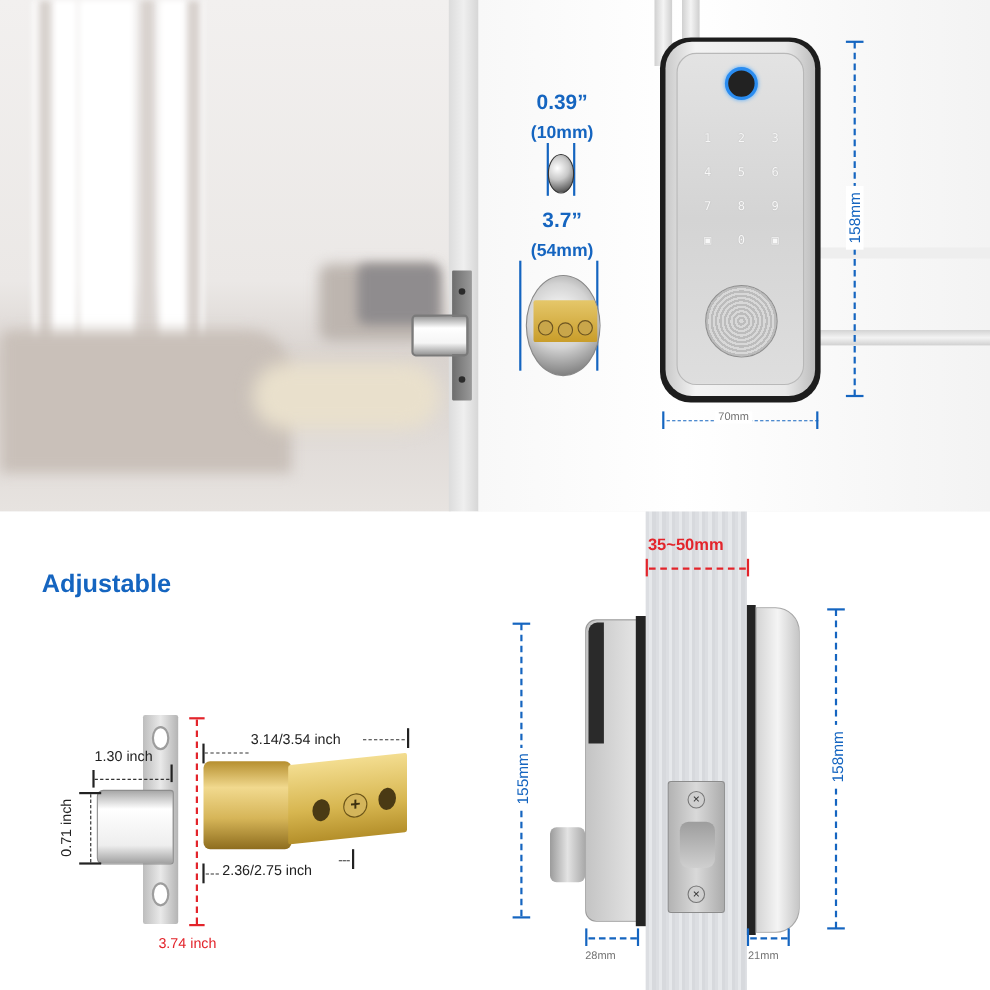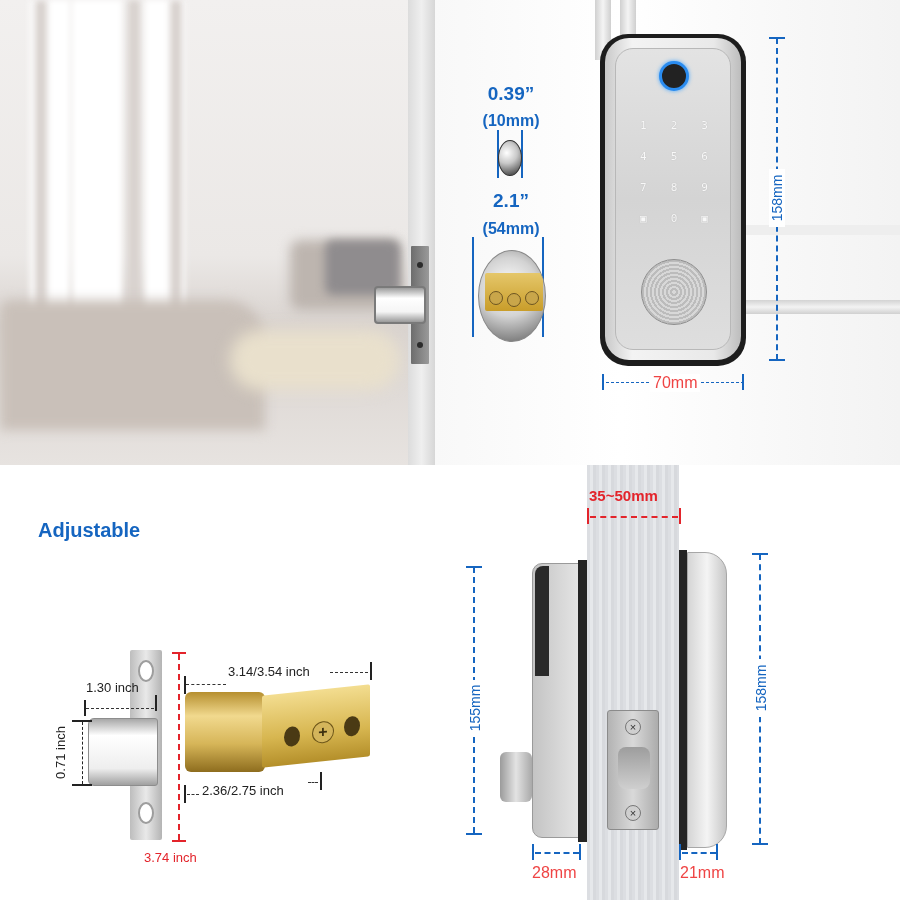--- a/index.html
+++ b/index.html
@@ -54,25 +54,25 @@
   .fp { position: absolute; left: 43px; top: 12px; width: 30px; height: 30px; border-radius: 50%;
     background: #222; border: 3px solid #2a8cf0; box-shadow: 0 0 4px #4aa8ff; }
   .keypad { position: absolute; left: 12px; top: 70px; width: 92px; display: grid;
     grid-template-columns: repeat(3, 1fr); row-gap: 18px; }
   .key { text-align: center; font-size: 11px; color: #f8f8f8; text-shadow: 0 0 1px #aaa; font-family: "DejaVu Sans Mono", monospace; }
   .knob { position: absolute; left: 25px; top: 210px; width: 66px; height: 66px; border-radius: 50%;
     background: repeating-radial-gradient(circle at 50% 50%, #d8d8d8 0 2px, #bcbcbc 2px 4px); border: 1px solid #8e8e8e; }
 
   .vdim { border-left: 2px dashed #1565c0; }
   .vdim-cap { height: 2px; background: #1565c0; width: 16px; }
-  .hdim-label { font-size: 16px; color: #ef4444; white-space: nowrap; }
+  .hdim-label { font-size: 10px; color: #737373; white-space: nowrap; }
   .vlabel { font-size: 14px; color: #1565c0; transform: rotate(-90deg); transform-origin: center; white-space: nowrap; background: #fff; padding: 0 3px; }
 
   
-  .title { left: 38px; top: 516px; font-size: 20px; font-weight: bold; line-height: 28px; color: #1565c0; }
+  .title { left: 38px; top: 516px; font-size: 23px; font-weight: bold; line-height: 28px; color: #1565c0; }
   .strike { left: 130px; top: 650px; width: 32px; height: 190px; background: linear-gradient(90deg,#bdbdbd,#e9e9e9 50%,#b4b4b4); border-radius: 2px; }
   .strike .hole { position: absolute; left: 8px; width: 16px; height: 22px; border-radius: 50%; background: #fff; border: 2px solid #9d9d9d; }
   .bolt { left: 88px; top: 718px; width: 70px; height: 68px; background: linear-gradient(180deg,#a8a8a8,#ffffff 25%,#eeeeee 75%,#a0a0a0); border-radius: 6px 3px 3px 6px; border: 1px solid #8d8d8d; }
   .barrel { left: 185px; top: 692px; width: 80px; height: 80px; background: linear-gradient(180deg,#b68f2f,#f1d98e 30%,#d6b558 65%,#8e6d1e); border-radius: 6px; }
   .brass-plate { left: 262px; top: 690px; width: 108px; height: 72px; background: linear-gradient(180deg,#f3dd90,#d7b650 60%,#b48f2a); transform: skewY(-6deg); border-radius: 2px; }
   .bp-hole { position: absolute; width: 16px; height: 20px; border-radius: 50%; background: #4a3a14; }
   .cross { position: absolute; left: 50px; top: 32px; width: 22px; height: 22px; border-radius: 50%; background: #d4b55b; border: 1px solid #6b5418; font-size: 16px; line-height: 20px; text-align: center; color: #3d3010; font-weight: bold; }
   .inch { font-size: 13px; color: #222; white-space: nowrap; }
   .dash-h { border-top: 1.5px dashed #333; height: 0; }
   .tick { background: #222; width: 1.5px; }
@@ -117,21 +117,21 @@
     <div class="screw" style="top:16px"></div>
     <div class="screw" style="top:96px"></div>
   </div>
   <div class="abs latch-bolt"></div>
 
   <div class="abs dim-big blue" style="left:466px;top:83px;width:90px">0.39”</div>
   <div class="abs dim-sub blue" style="left:466px;top:112px;width:90px">(10mm)</div>
   <div class="abs bracket" style="left:497px;top:130px;width:26px;height:48px"></div>
   <div class="abs knob-small"></div>
 
-  <div class="abs dim-big blue" style="left:466px;top:190px;width:90px">2.1”</div>
+  <div class="abs dim-big blue" style="left:466px;top:190px;width:90px">3.7”</div>
   <div class="abs dim-sub blue" style="left:466px;top:220px;width:90px">(54mm)</div>
   <div class="abs bracket" style="left:472px;top:237px;width:72px;height:100px"></div>
   <div class="abs cyl">
     <div class="abs cyl-brass">
       <div class="abs cyl-screw" style="left:4px;top:18px"></div>
       <div class="abs cyl-screw" style="left:22px;top:20px"></div>
       <div class="abs cyl-screw" style="left:40px;top:18px"></div>
     </div>
   </div>
 

